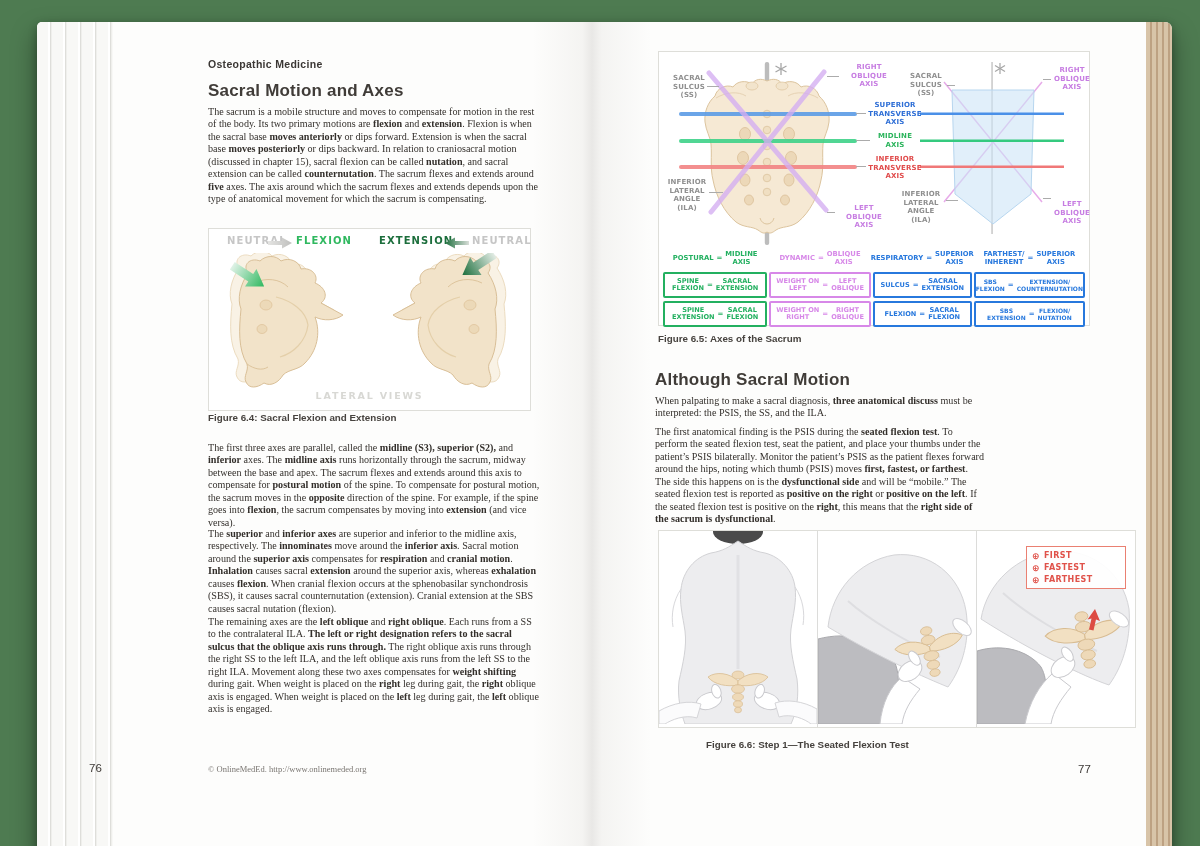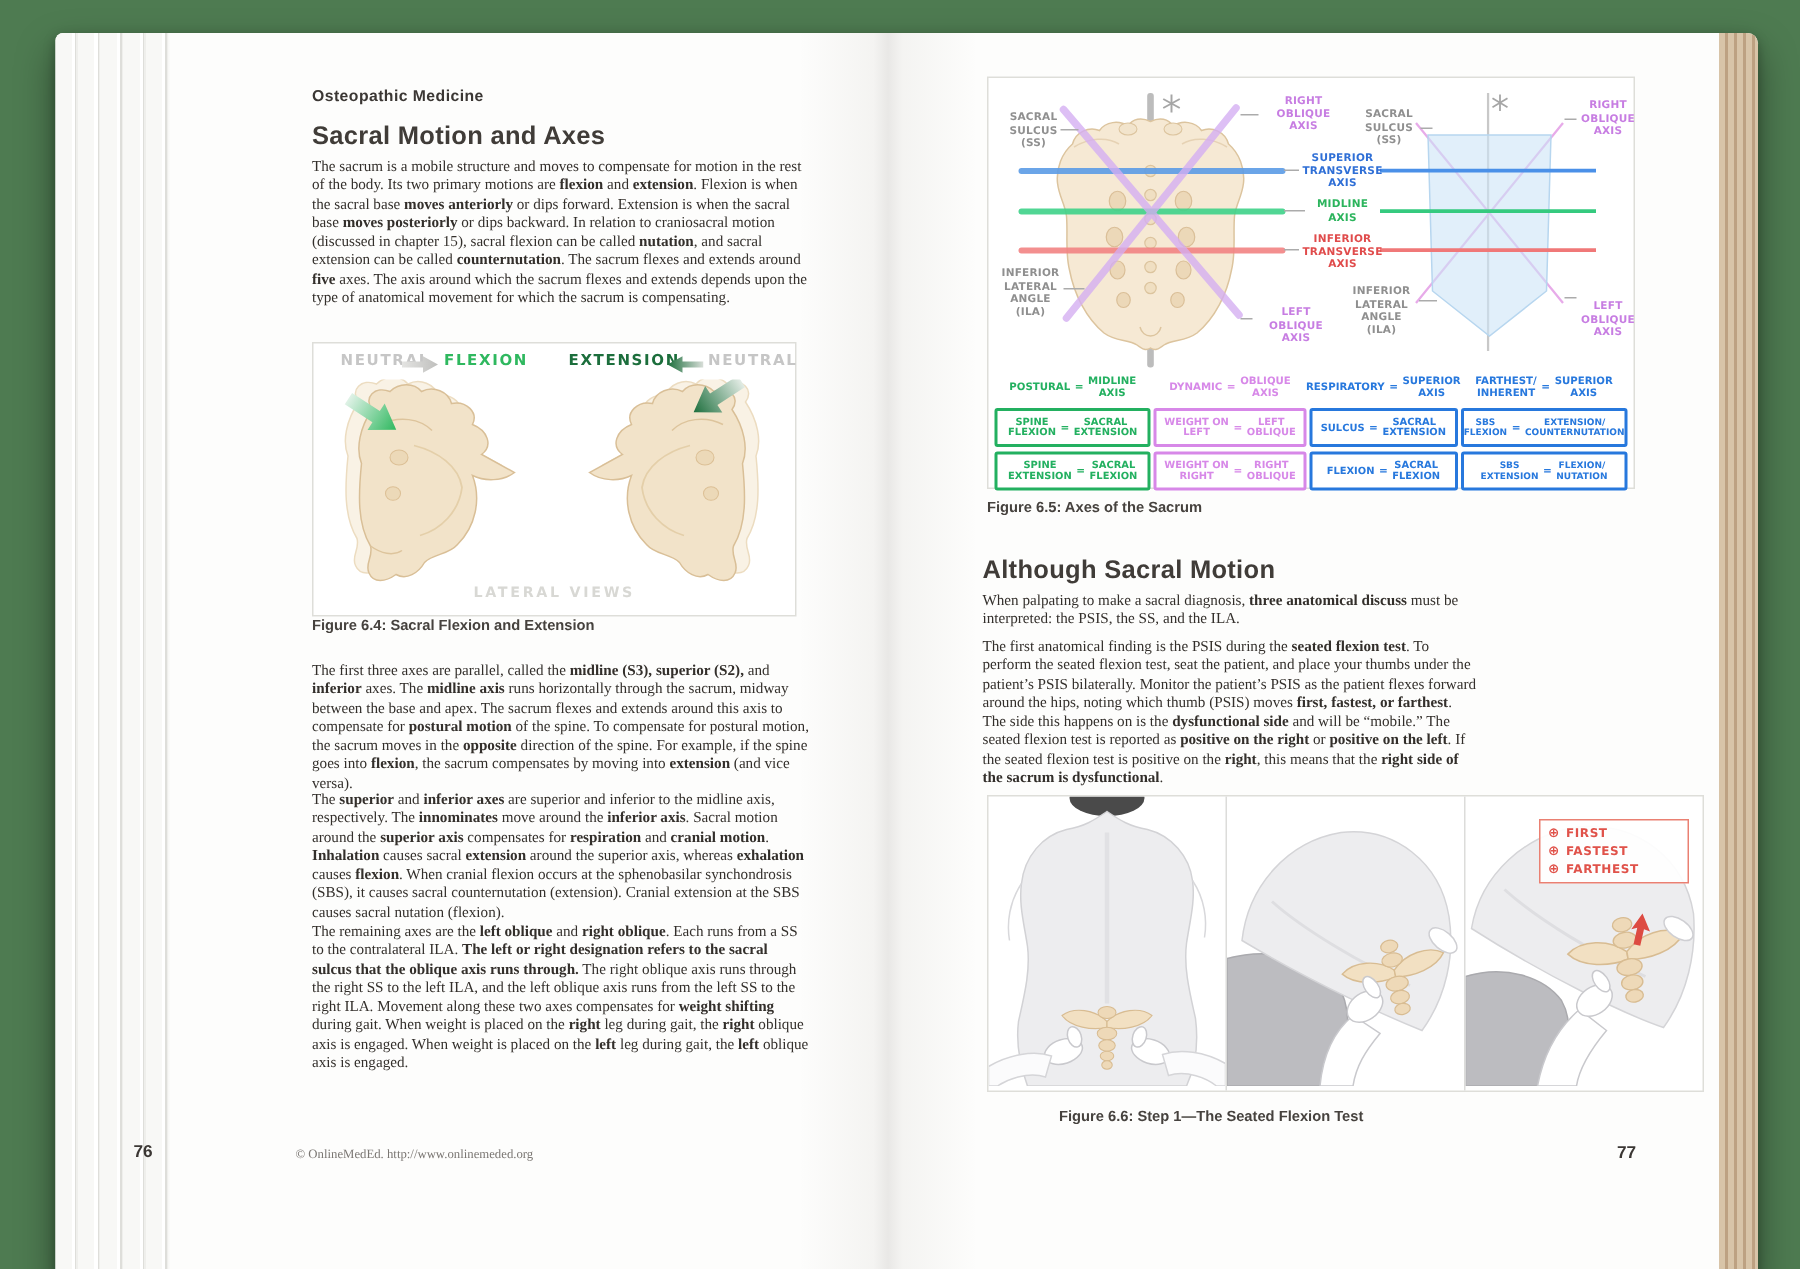--- a/index.html
+++ b/index.html
@@ -17,21 +17,21 @@
          background:repeating-linear-gradient(to right,#d8c4a8 0 4px,#bda182 4px 6px);}
   .gutter{position:absolute;left:495px;top:0;width:120px;height:100%;
          background:linear-gradient(to right,rgba(80,70,50,0) 0%,rgba(80,70,50,.05) 42%,rgba(55,45,35,.10) 50%,rgba(80,70,50,.05) 58%,rgba(80,70,50,0) 100%);}
   
   .running-head{position:absolute;font-size:10.5px;font-weight:bold;color:#3b3734;letter-spacing:.3px;}
   .sec-title{position:absolute;font-size:17px;font-weight:bold;color:#403c38;letter-spacing:.2px;}
   .para{position:absolute;font-family:"Liberation Serif",serif;font-size:10.1px;line-height:12.45px;
         color:#332f2b;text-align:left;}
   .para b{font-weight:bold;}
   .caption{position:absolute;font-size:9.8px;font-weight:bold;color:#46423e;}
-  .pagenum{position:absolute;font-size:11.5px;font-weight:bold;color:#3b3734;}
+  .pagenum{position:absolute;font-size:11.5px;font-weight:normal;color:#3b3734;}
   .copyright{position:absolute;font-family:"Liberation Serif",serif;font-size:8.5px;color:#7a7672;}
   
   .figbox{position:absolute;background:#fff;border:1.5px solid #deded9;}
   .hw{font-family:"DejaVu Sans",sans-serif;font-weight:bold;}
   
   .f64lbl{position:absolute;font-size:10px;letter-spacing:1.1px;}
   .lbl-neutral{color:var(--c-neutral-gray,#c6c6c6);}
   .lbl-flexion{color:var(--c-flexion-green,#2fb85f);}
   .lbl-extension{color:var(--c-extension-green,#1c6e3c);}
   .lateral-views{position:absolute;left:0;right:0;bottom:9px;text-align:center;font-size:9.5px;
@@ -149,21 +149,21 @@
 
       <div class="lateral-views hw">LATERAL VIEWS</div>
     </div>
     <div class="caption" style="left:171px;top:390px;">Figure 6.4: Sacral Flexion and Extension</div>
 
     <div class="para" style="left:171px;top:420px;width:332px;">The first three axes are parallel, called the <b>midline (S3), superior (S2),</b> and <b>inferior</b> axes. The <b>midline axis</b> runs horizontally through the sacrum, midway between the base and apex. The sacrum flexes and extends around this axis to compensate for <b>postural motion</b> of the spine. To compensate for postural motion, the sacrum moves in the <b>opposite</b> direction of the spine. For example, if the spine goes into <b>flexion</b>, the sacrum compensates by moving into <b>extension</b> (and vice versa).</div>
     <div class="para" style="left:171px;top:506px;width:332px;">The <b>superior</b> and <b>inferior axes</b> are superior and inferior to the midline axis, respectively. The <b>innominates</b> move around the <b>inferior axis</b>. Sacral motion around the <b>superior axis</b> compensates for <b>respiration</b> and <b>cranial motion</b>. <b>Inhalation</b> causes sacral <b>extension</b> around the superior axis, whereas <b>exhalation</b> causes <b>flexion</b>. When cranial flexion occurs at the sphenobasilar synchondrosis (SBS), it causes sacral counternutation (extension). Cranial extension at the SBS causes sacral nutation (flexion).</div>
     <div class="para" style="left:171px;top:594px;width:332px;">The remaining axes are the <b>left oblique</b> and <b>right oblique</b>. Each runs from a SS to the contralateral ILA. <b>The left or right designation refers to the sacral sulcus that the oblique axis runs through.</b> The right oblique axis runs through the right SS to the left ILA, and the left oblique axis runs from the left SS to the right ILA. Movement along these two axes compensates for <b>weight shifting</b> during gait. When weight is placed on the <b>right</b> leg during gait, the <b>right</b> oblique axis is engaged. When weight is placed on the <b>left</b> leg during gait, the <b>left</b> oblique axis is engaged.</div>
 
     <div class="pagenum" style="left:52px;top:740px;">76</div>
-    <div class="copyright" style="left:160px;top:742px;">© OnlineMedEd. http://www.onlinemeded.org</div>
+    <div class="copyright" style="left:171px;top:742px;">© OnlineMedEd. http://www.onlinemeded.org</div>
 
     <div class="figbox" style="left:621px;top:29px;width:430px;height:273px;">
 
       <svg style="position:absolute;left:10px;top:8px;" width="200" height="195" viewBox="0 0 200 195">
         <rect x="95.8" y="2" width="4.4" height="183" rx="2" fill="#bcbcbc"></rect>
         <g stroke="#a6a6a6" stroke-width="1.3">
           <line x1="112" y1="3" x2="112" y2="15"></line>
             <line x1="106.5" y1="6" x2="117.5" y2="12"></line>
             <line x1="106.5" y1="12" x2="117.5" y2="6"></line>
         </g>

